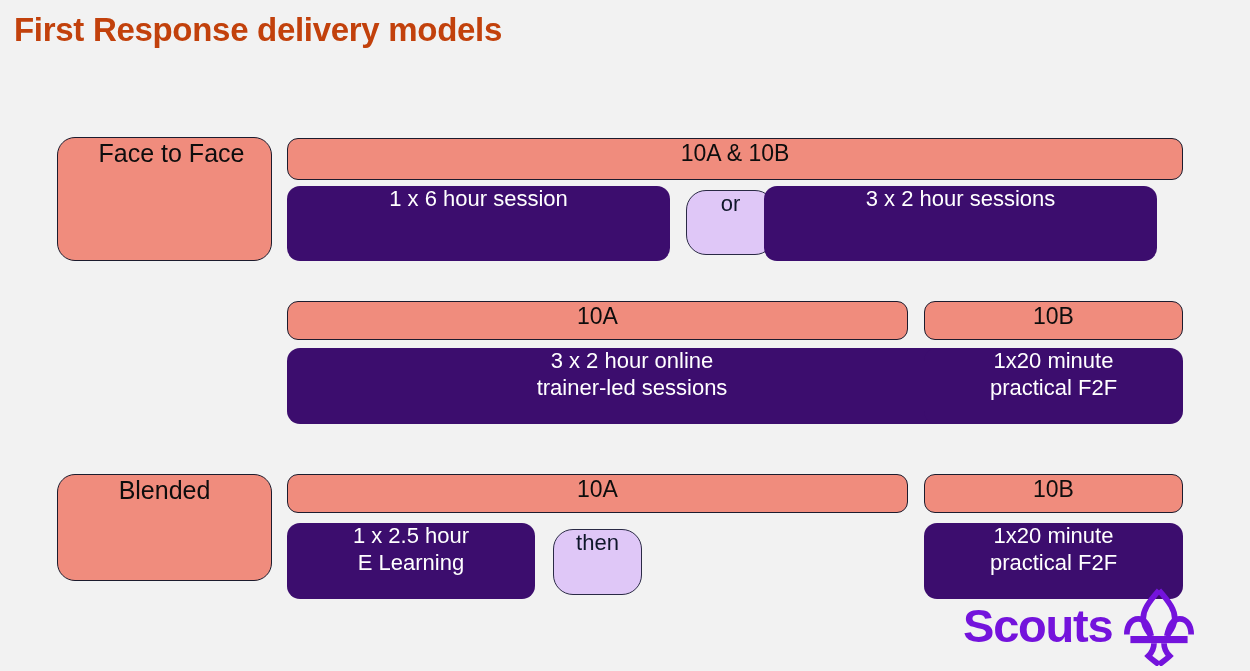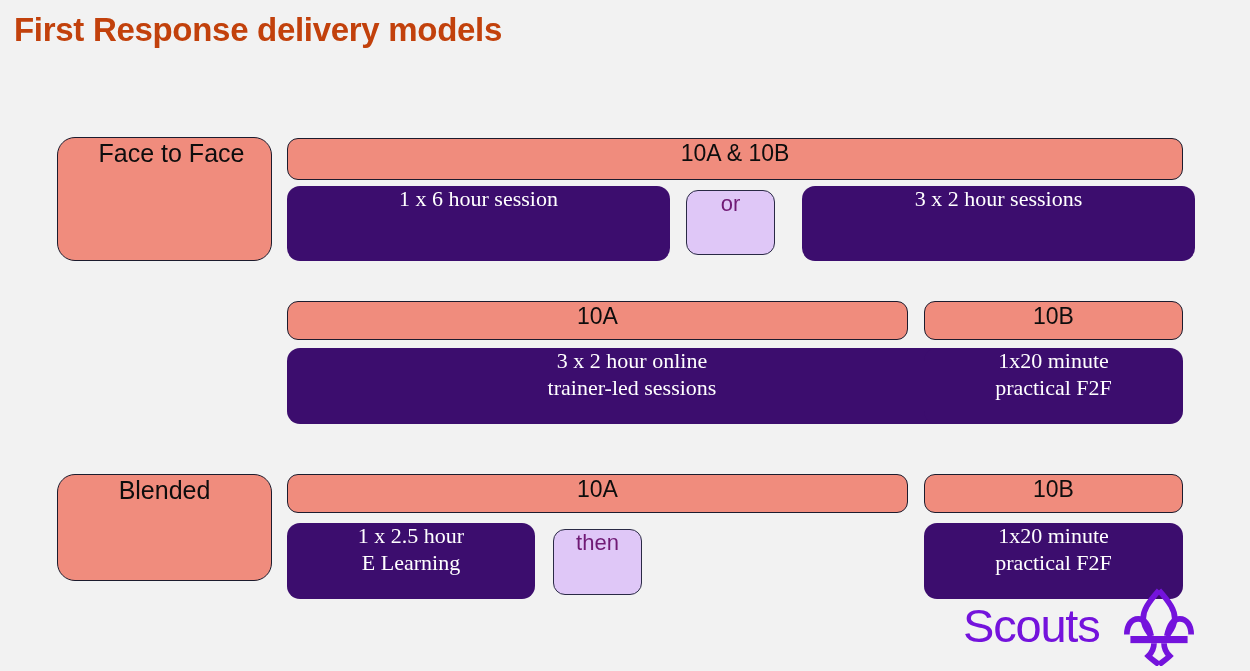--- a/index.html
+++ b/index.html
@@ -57,28 +57,27 @@
     color: #0d0d0d;
     font-size: 23px;
     border-radius: 11px;
   }
   .box-purple {
     background: #3c0d6e;
     color: #ffffff;
     font-size: 22px;
     border: none;
     border-radius: 13px;
-    font-family: Liberation Serif, serif;
   }
   .box-connector {
     background: #dfc7f7;
     border: 1.4px solid #2a2a45;
-    color: #701a75;
+    color: #0f172a;
     font-size: 22px;
-    border-radius: 12px;
+    border-radius: 20px;
   }
   .box .txt {
     display: block;
     padding: 0 8px;
   }
   .box .txt .l2 {
     display: block;
   }
 
   
@@ -87,21 +86,21 @@
     left: 963px;
     top: 586px;
     width: 230px;
     height: 80px;
   }
   .scouts-wordmark {
     position: absolute;
     left: 0;
     top: 12px;
     font-size: 47px;
-    font-weight: normal;
+    font-weight: bold;
     color: #7413dc;
     letter-spacing: -1.2px;
   }
   .scouts-mark {
     position: absolute;
     left: 160px;
     top: 0px;
     width: 72px;
     height: 80px;
   }
@@ -122,21 +121,21 @@
   </div>
 
   <div class="box box-purple" style="left:287px; top:162px; width:383px; height:75px;">
     <span class="txt">1 x 6 hour session</span>
   </div>
 
   <div class="box box-connector" style="left:686px; top:166px; width:89px; height:65px;">
     <span class="txt">or</span>
   </div>
 
-  <div class="box box-purple" style="left:802px; top:162px; width:393px; height:75px;">
+  <div class="box box-purple" style="left:764px; top:162px; width:393px; height:75px;">
     <span class="txt">3 x 2 hour sessions</span>
   </div>
 
 
   <div class="box box-header" style="left:287px; top:277px; width:621px; height:39px;">
     <span class="txt">10A</span>
   </div>
 
   <div class="box box-header" style="left:924px; top:277px; width:259px; height:39px;">
     <span class="txt">10B</span>

